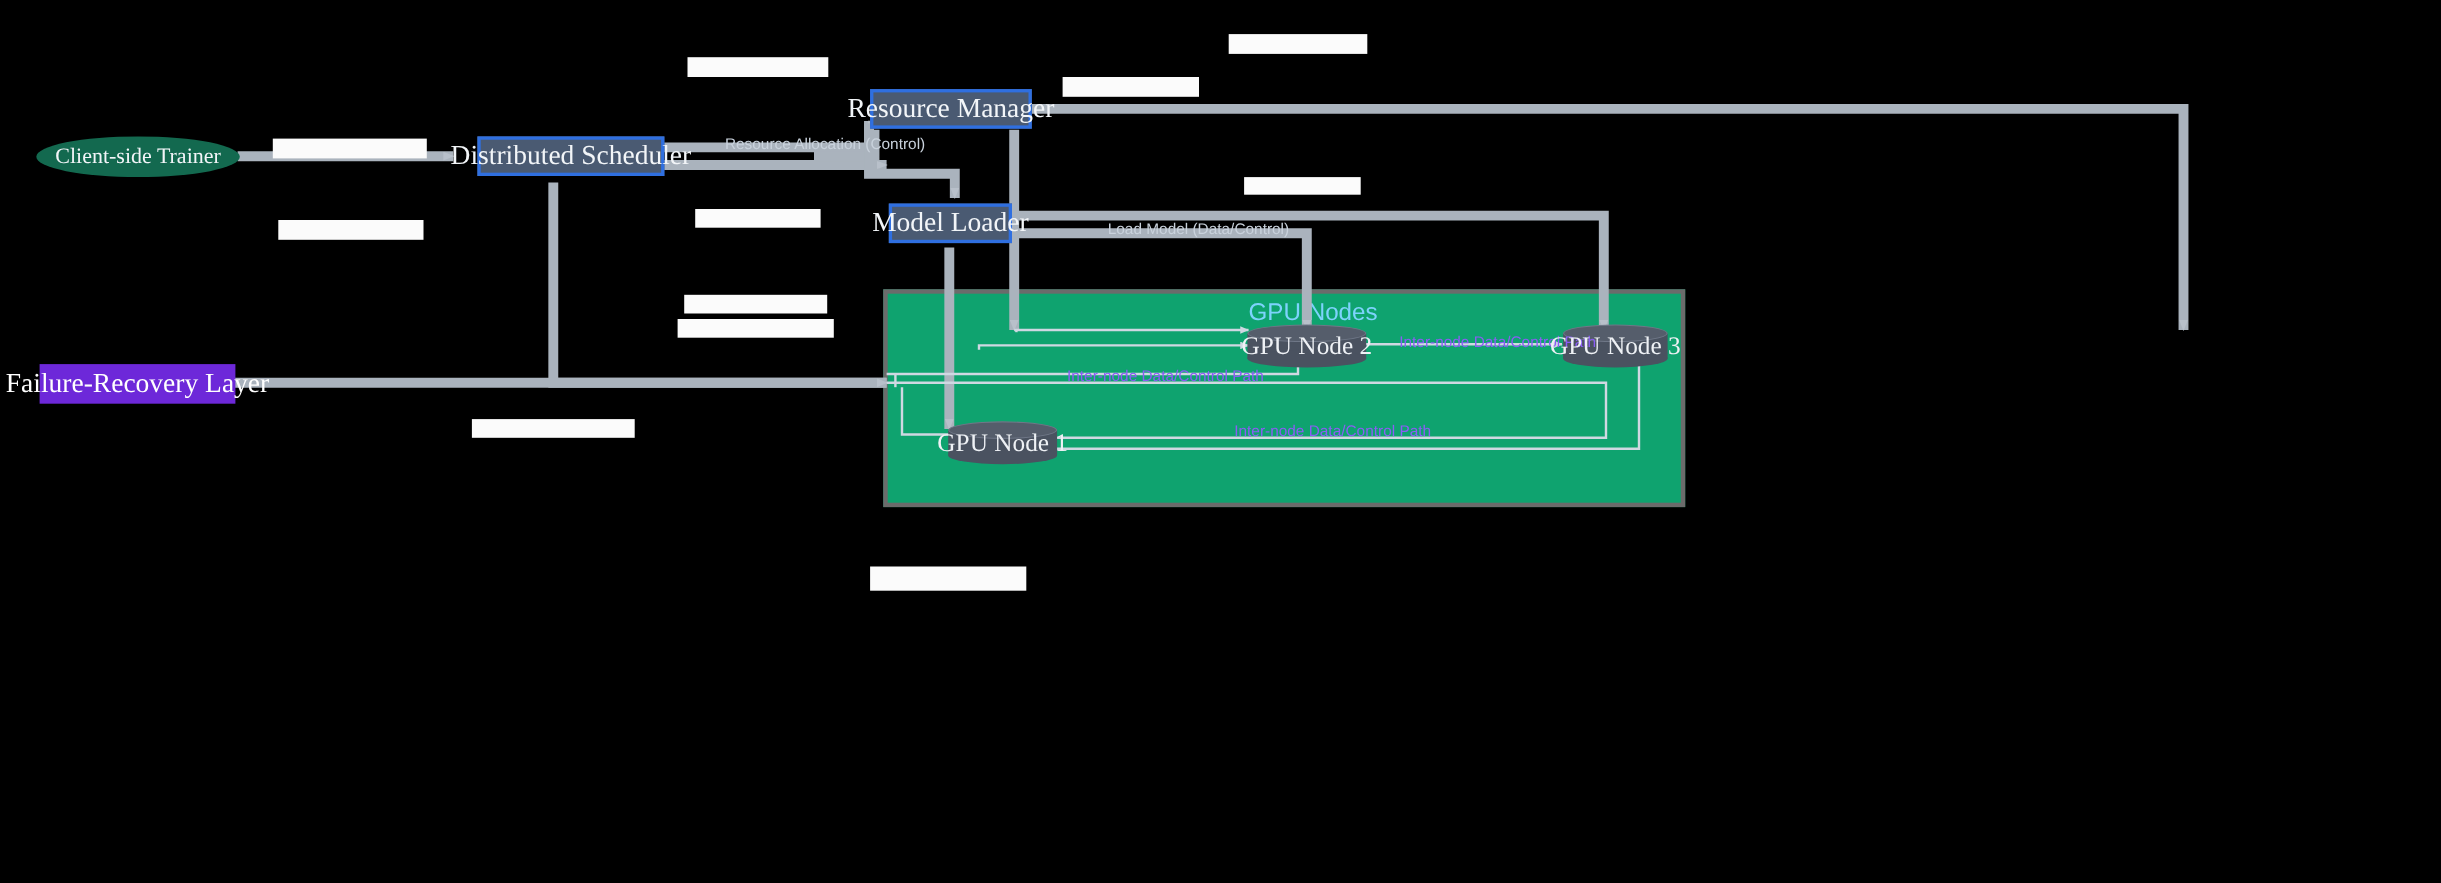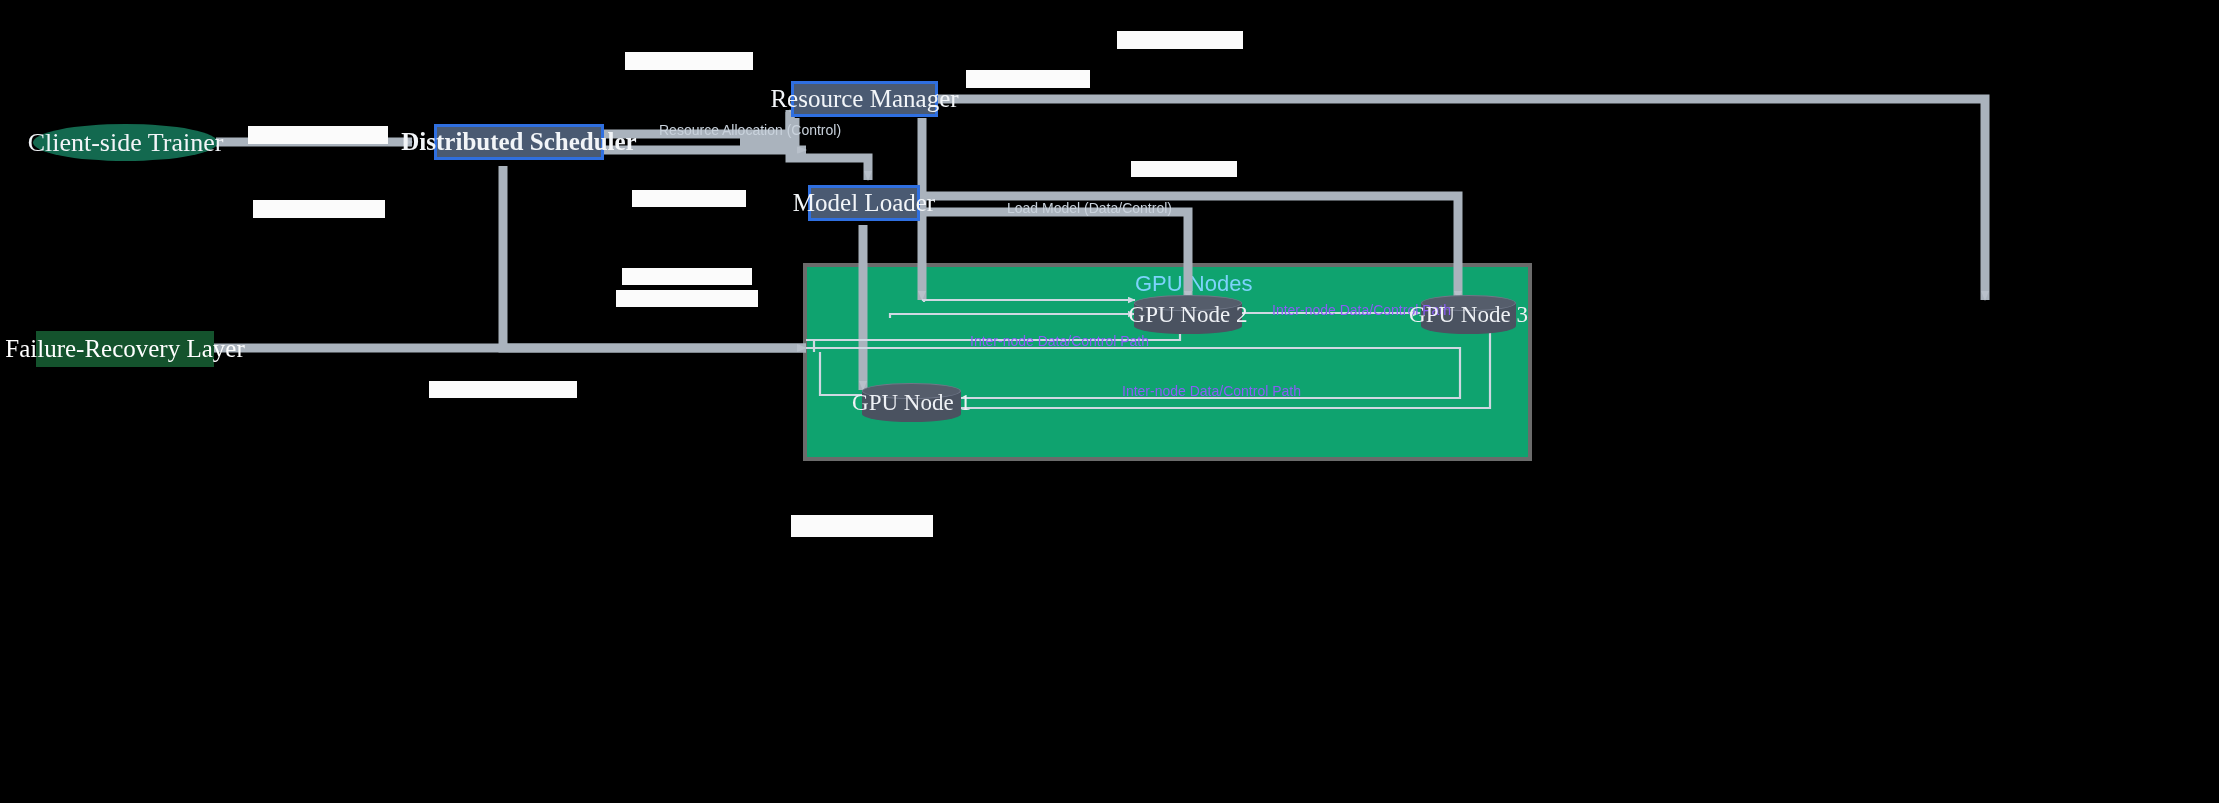--- a/index.html
+++ b/index.html
@@ -7,27 +7,27 @@
        font-family:"Liberation Serif",serif;}
   .stage{position:absolute;inset:0;}
   svg.wires{position:absolute;left:0;top:0;width:2219px;height:803px;}
 
   .node{position:absolute;box-sizing:border-box;display:flex;
         align-items:center;justify-content:center;text-align:center;
         color:#f2f5f8;white-space:nowrap;}
 
   
   .n-ellipse{background:#13694f;border-radius:50%;
-             font-size:26px;text-align:right;}
+             font-size:20px;text-align:right;}
 
   
   .n-box{background:#4a5a72;border:3px solid #2f6fe0;font-size:25px;}
 
   
-  .n-red{background:#14532d;font-size:25px;color:#ffffff;}
+  .n-red{background:#6d28d9;font-size:25px;color:#ffffff;}
 
   
   .cluster{position:absolute;background:#0fa36f;border:4px solid #6b6b6b;
            box-sizing:border-box;}
   .cluster-title{position:absolute;color:#7dd3fc;font-size:22px;
                  font-family:"Liberation Sans",sans-serif;white-space:nowrap;}
 
   
   .n-cyl{position:absolute;}
   .n-cyl .body{position:absolute;left:0;top:8px;width:100%;height:calc(100% - 16px);
@@ -102,21 +102,21 @@
       <path d="M814,352 L814,340"></path>
       <path d="M820,352 L820,395 L912,395" marker-end="url(#ahs)"></path>
       <path d="M1490,330 L1490,408 L920,408" marker-end="url(#ahs)"></path>
     </g>
   </svg>
 
   <div class="node n-ellipse" style="left:33px;top:124px;width:185px;height:37px;">
     <span>Client-side Trainer</span>
   </div>
 
-  <div class="node n-box" style="left:434px;top:124px;width:170px;height:36px;font-weight:bold;">
+  <div class="node n-box" style="left:434px;top:124px;width:170px;height:36px;">
     <span>Distributed Scheduler</span>
   </div>
 
   <div class="node n-box" style="left:791px;top:81px;width:147px;height:36px;">
     <span>Resource Manager</span>
   </div>
 
   <div class="node n-box" style="left:808px;top:185px;width:112px;height:36px;">
     <span>Model Loader</span>
   </div>

